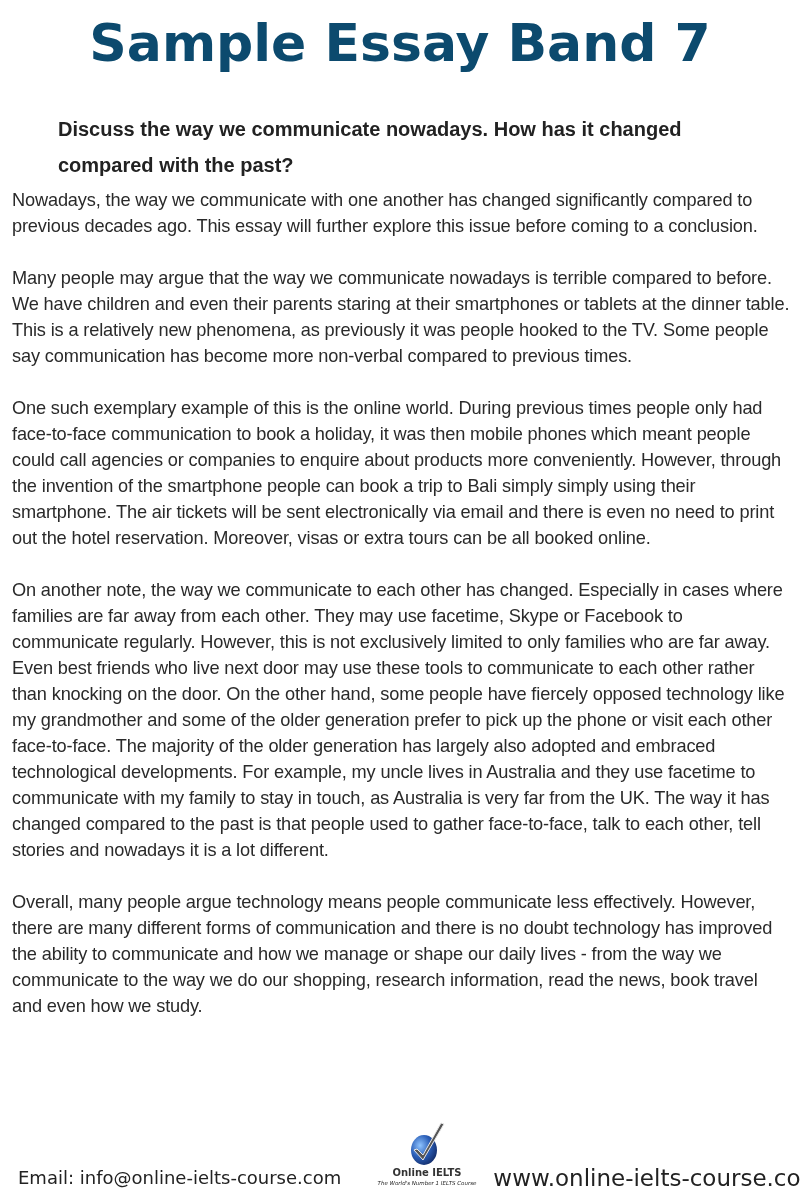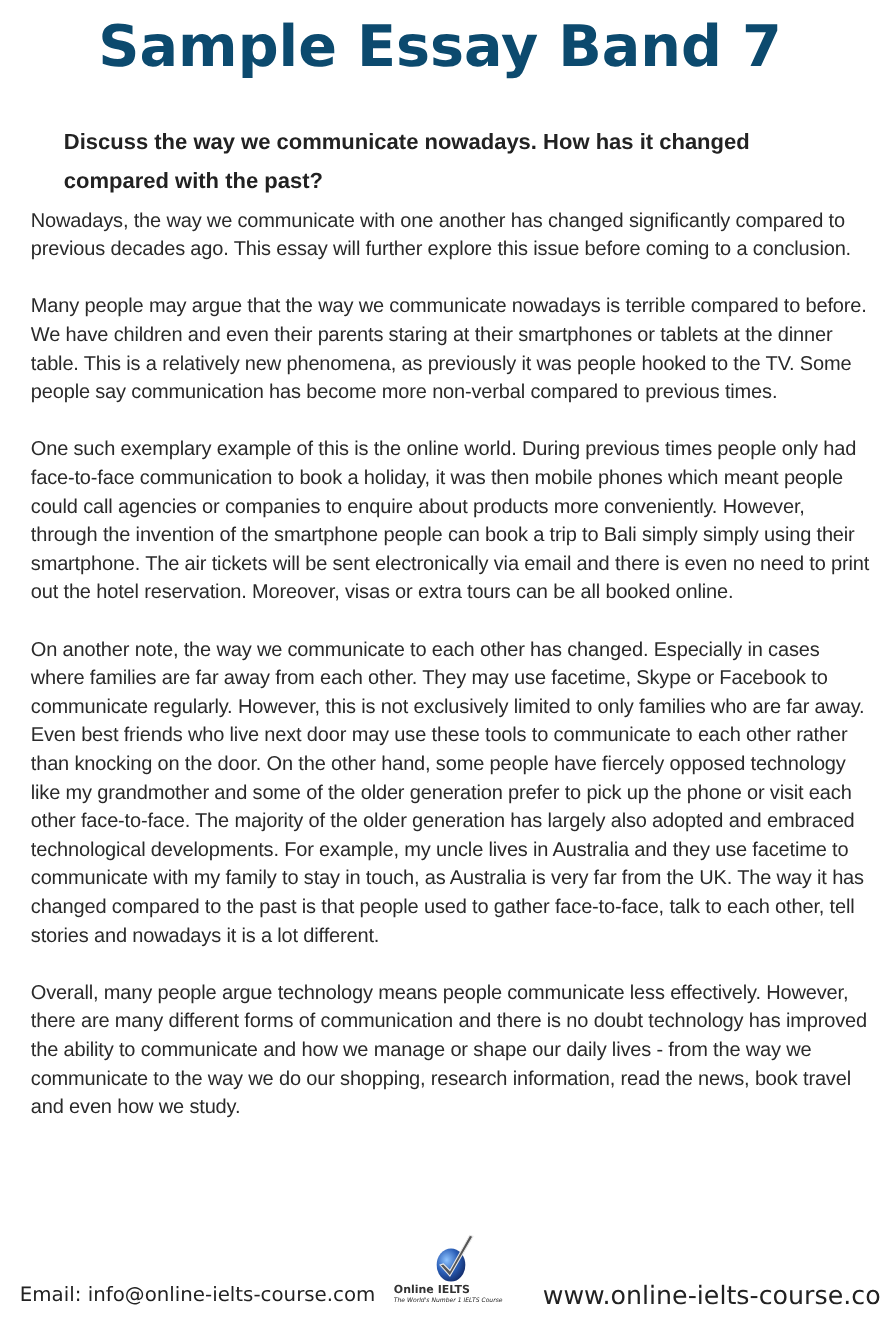--- a/index.html
+++ b/index.html
@@ -13,34 +13,34 @@
     .question {
       position: absolute; top: 93px; left: 40px; width: 720px; 
       font-family: "Liberation Sans", sans-serif; font-weight: bold;
       font-size: 20px; color: #222222; line-height: 36px; margin: 18px;
     }
     .essay {
       position: absolute; top: 187px; left: 12px; width: 780px;
       font-family: "Liberation Sans", sans-serif; font-size: 18.2px;
       color: #2a2a2a; line-height: 26px;
     }
-    .essay p { margin: 0 0 26px 16px; letter-spacing: -0.15px; }
+    .essay p { margin: 0 0 26px 0; letter-spacing: -0.15px; }
     .footer {
       position: absolute; top: 1120px; left: 0; width: 800px; height: 80px; padding-left: 39px;
     }
     .footer-email {
       position: absolute; left: 18px; top: 47px;
       font-family: "DejaVu Sans", sans-serif; font-size: 18px; color: #222;
     }
     .footer-web {
       position: absolute; right: 16px; top: 45px;
       font-family: "DejaVu Sans", sans-serif; font-size: 23px; color: #222;
     }
     .logo {
-      position: absolute; left: 358px; top: 0; width: 110px; height: 80px; text-align: left;
+      position: absolute; left: 372px; top: 0; width: 110px; height: 80px; text-align: center;
     }
     .logo svg { display: block; margin: 0 auto; }
     .logo-name {
       font-family: "DejaVu Sans", sans-serif; font-weight: bold; font-size: 10px; color: #333;
       margin-top: 1px; display: block;
     }
     .logo-tag {
       font-family: "DejaVu Sans", sans-serif; font-style: italic; font-size: 5.5px; color: #222;
       display: block; margin-top: 2px; white-space: nowrap;
     }

